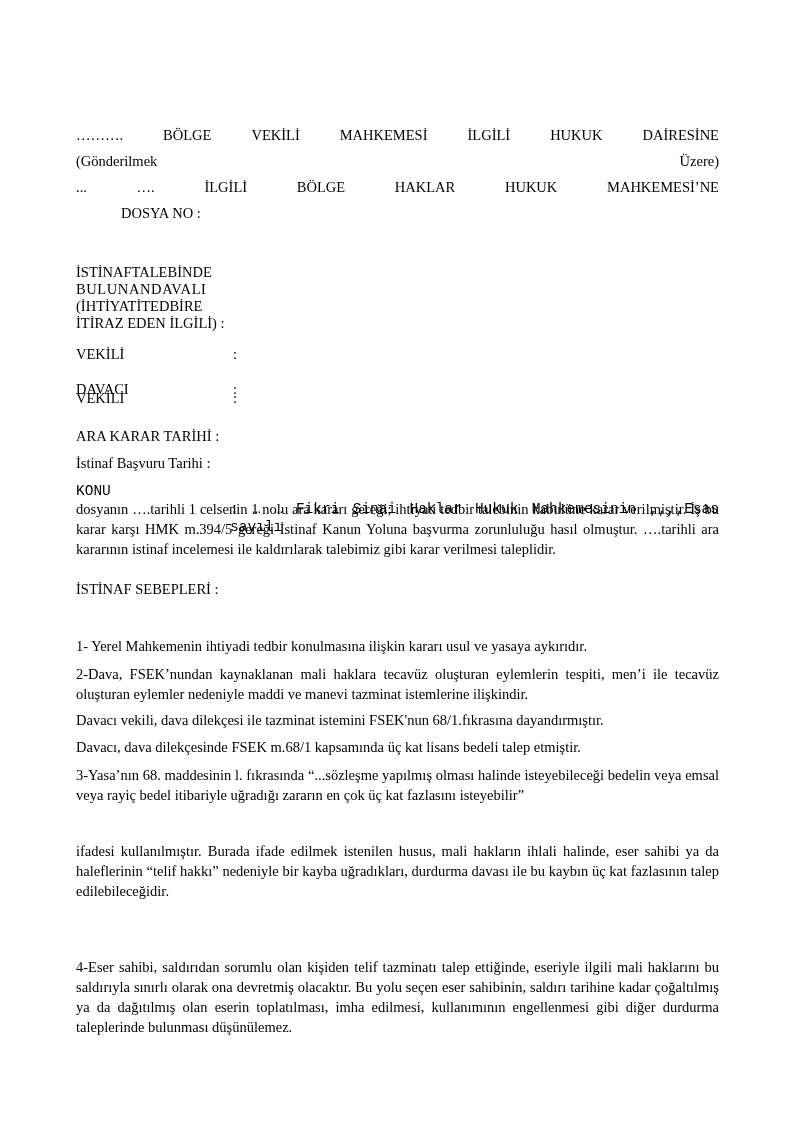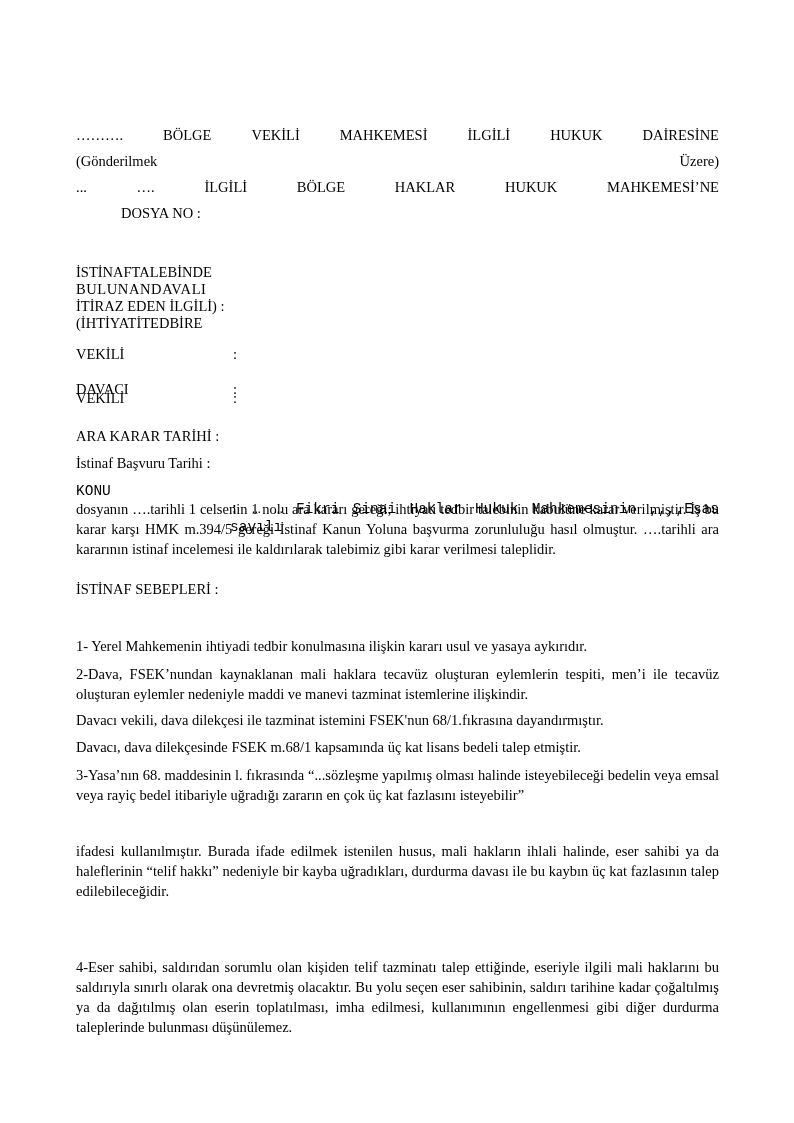--- a/index.html
+++ b/index.html
@@ -39,22 +39,22 @@
     <span>HAKLAR</span>
     <span>HUKUK</span>
     <span>MAHKEMESİ’NE</span>
   </div>
 
   <div class="line" style="top:204px;margin-left:45px;">DOSYA NO :</div>
 
   <div class="line" style="top:264px; line-height:17px;">
     <div>İSTİNAFTALEBİNDE</div>
     <div style="letter-spacing:0.6px;">BULUNANDAVALI</div>
+    <div>(İHTİYATİTEDBİRE</div>
     <div>İTİRAZ EDEN İLGİLİ) :</div>
-    <div>(İHTİYATİTEDBİRE</div>
   </div>
 
   <div class="line" style="top:345px;">
     <span>VEKİLİ</span>
     <span class="colon">:</span>
   </div>
 
   <div class="line" style="top:373px; line-height:17px;margin-top:8px;">
     <span>DAVACI</span>
     <span class="colon">:</span>

